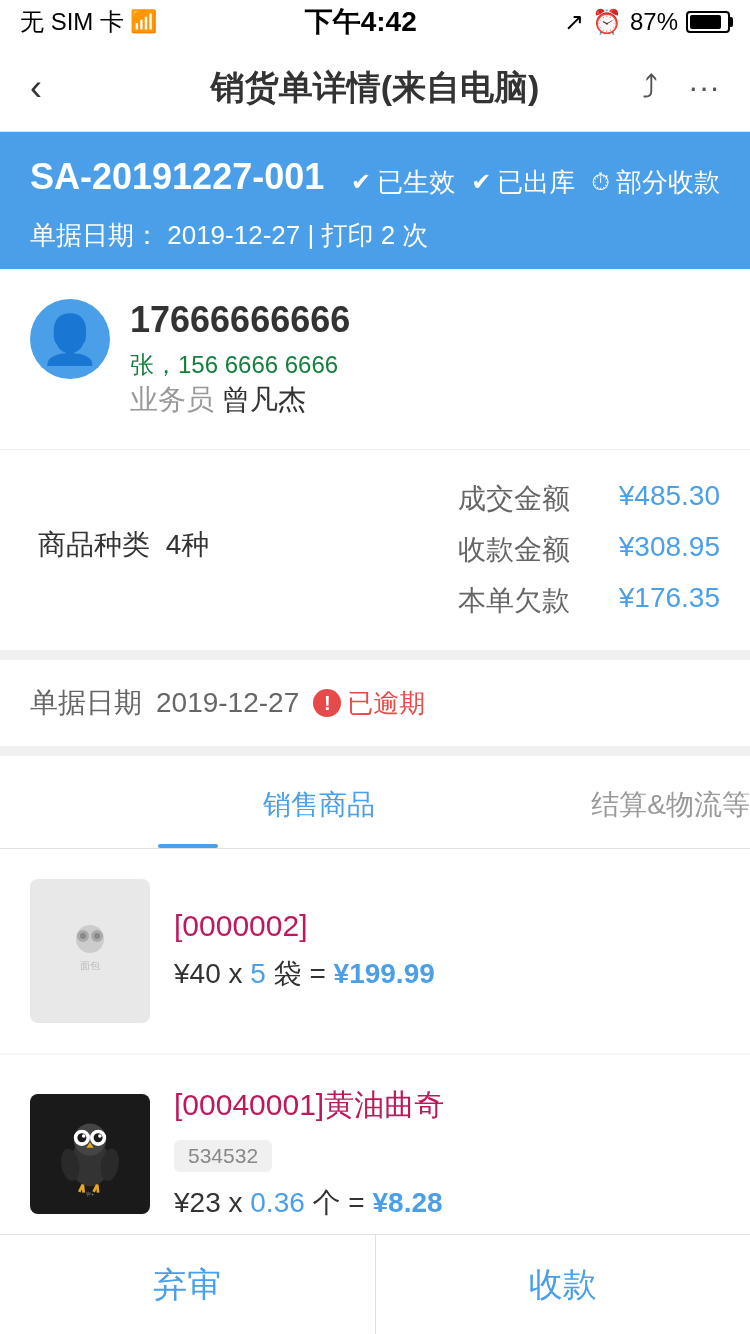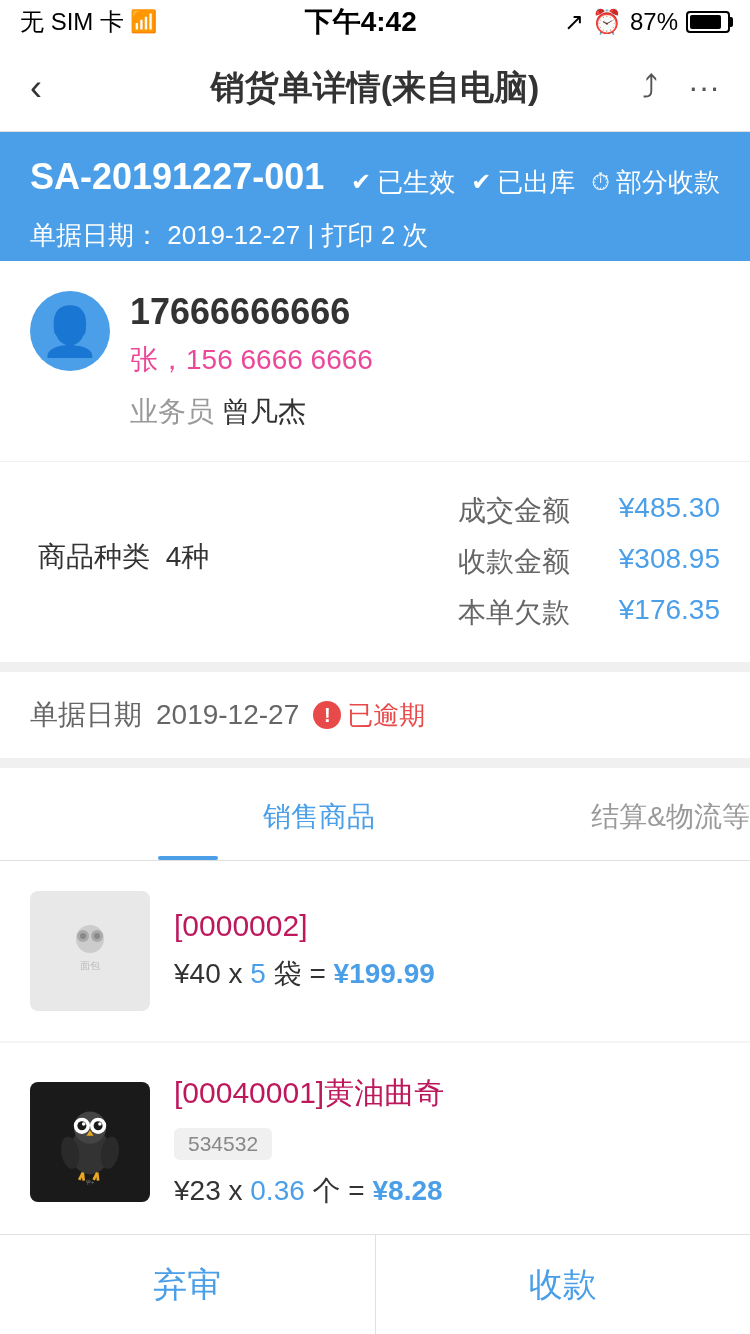--- a/index.html
+++ b/index.html
@@ -44,21 +44,21 @@
       position: relative;
     }
     .nav-back { font-size: 36px; color: #333; cursor: pointer; }
     .nav-title { position: absolute; left: 50%; transform: translateX(-50%); font-size: 34px; font-weight: 600; color: #333; white-space: nowrap; }
     .nav-actions { margin-left: auto; display: flex; align-items: center; gap: 30px; }
     .nav-icon { font-size: 32px; color: #555; cursor: pointer; }
 
     
     .header-banner {
       background: #4A9FE8;
-      padding: 24px 30px 8px;
+      padding: 24px 30px 16px;
     }
     .header-order-id { font-size: 36px; font-weight: 700; color: #fff; margin-bottom: 10px; }
     .header-status-row { display: flex; align-items: center; gap: 16px; margin-left: auto; }
     .header-top-row { display: flex; align-items: center; justify-content: space-between; }
     .status-badge {
       display: flex; align-items: center; gap: 6px; color: #fff; font-size: 26px;
     }
     .status-badge .check-icon { font-size: 24px; }
     .header-date { font-size: 26px; color: #fff; margin-top: 10px; }
 
@@ -71,21 +71,21 @@
       gap: 20px;
       border-bottom: 1px solid #f0f0f0;
     }
     .avatar {
       width: 80px; height: 80px; border-radius: 50%; background: #4A9FE8;
       display: flex; align-items: center; justify-content: center; flex-shrink: 0;
     }
     .avatar-icon { font-size: 48px; color: #fff; }
     .customer-info { flex: 1; }
     .customer-name { font-size: 36px; font-weight: 600; color: #333; margin-bottom: 8px; }
-    .customer-phone { font-size: 28px; color: #ec4899; margin-bottom: 14px; }
+    .customer-phone { font-size: 24px; color: #15803d; }
     .customer-meta { display: flex; gap: 60px; }
     .meta-item { display: flex; gap: 8px; font-size: 28px; color: #666; }
     .meta-label { color: #999; }
     .meta-value { color: #333; }
 
     
     .stats-section {
       background: #fff;
       padding: 30px;
       display: flex;
@@ -135,21 +135,21 @@
     .products-list { background: #f5f5f5; }
     .product-item {
       background: #fff;
       display: flex;
       align-items: center;
       gap: 24px;
       padding: 30px;
       margin-bottom: 2px;
     }
     .product-thumb {
-      width: 120px; height: 120px; background: #e8e8e8; border-radius: 8px; flex-shrink: 0;
+      width: 120px; height: 144px; background: #e8e8e8; border-radius: 8px; flex-shrink: 0;
       display: flex; align-items: center; justify-content: center; overflow: hidden;
     }
     .product-info { flex: 1; }
     .product-name { font-size: 30px; color: #be185d; margin-bottom: 12px; font-weight: 500; }
     .product-sku-tag {
       display: inline-block; background: #f0f0f0; color: #888; font-size: 21px;
       padding: 4px 14px; border-radius: 6px; margin-bottom: 12px;
     }
     .product-price-row { font-size: 28px; color: #333; }
     .product-qty { color: #4A9FE8; }

